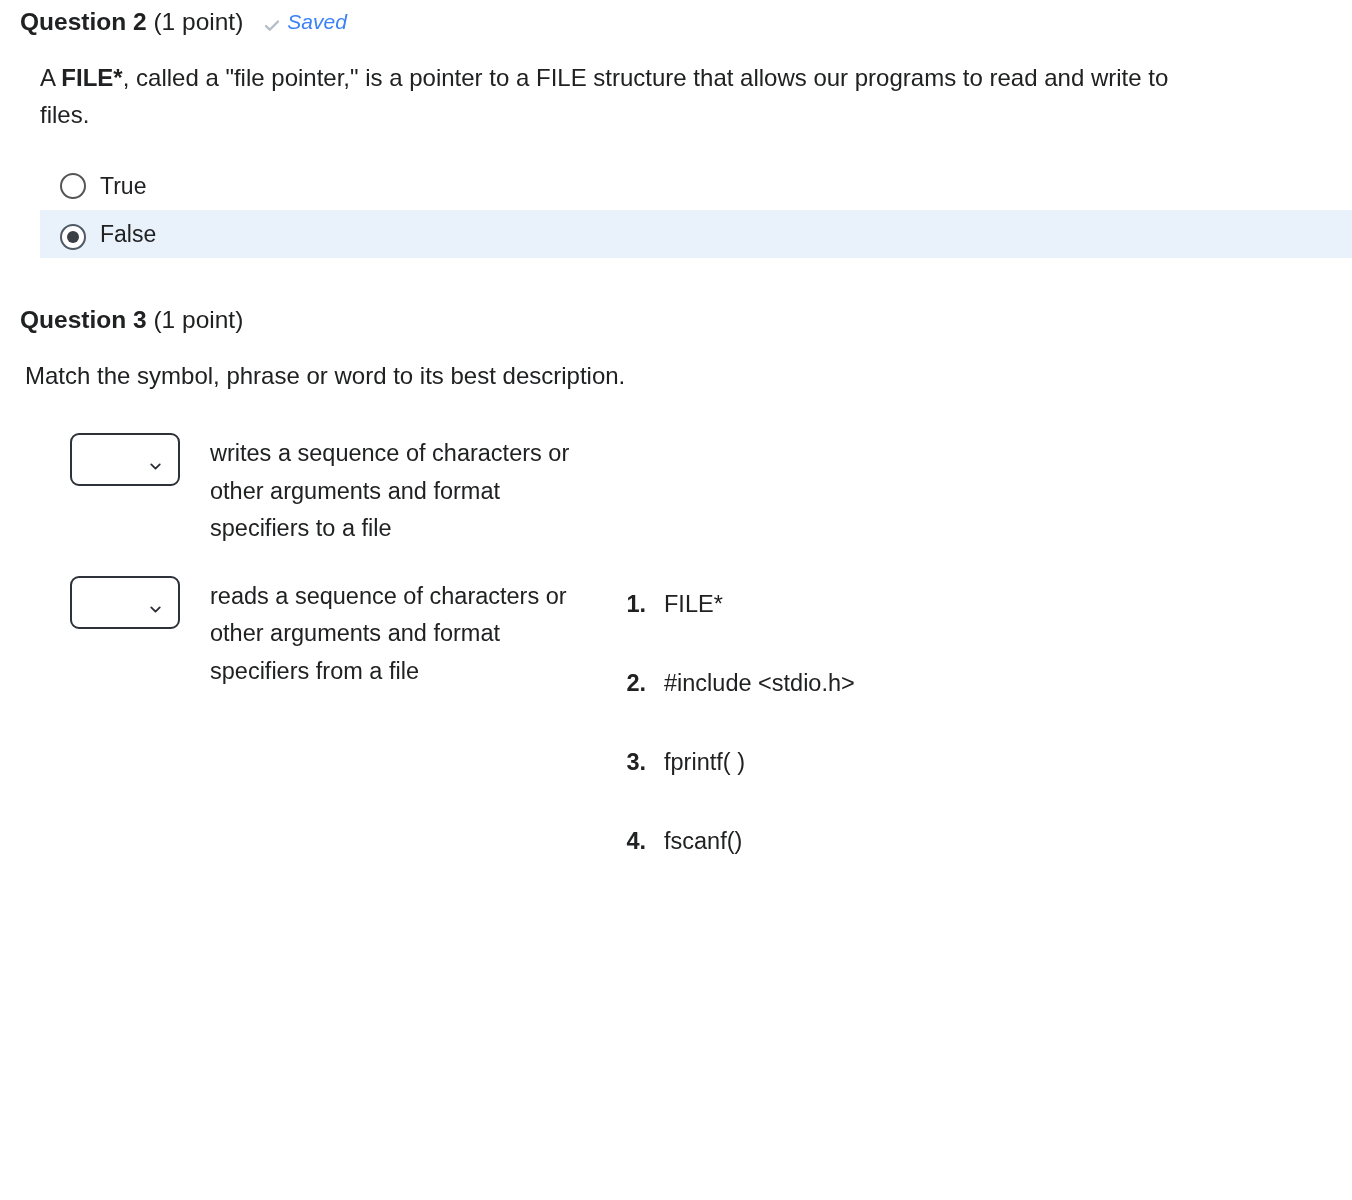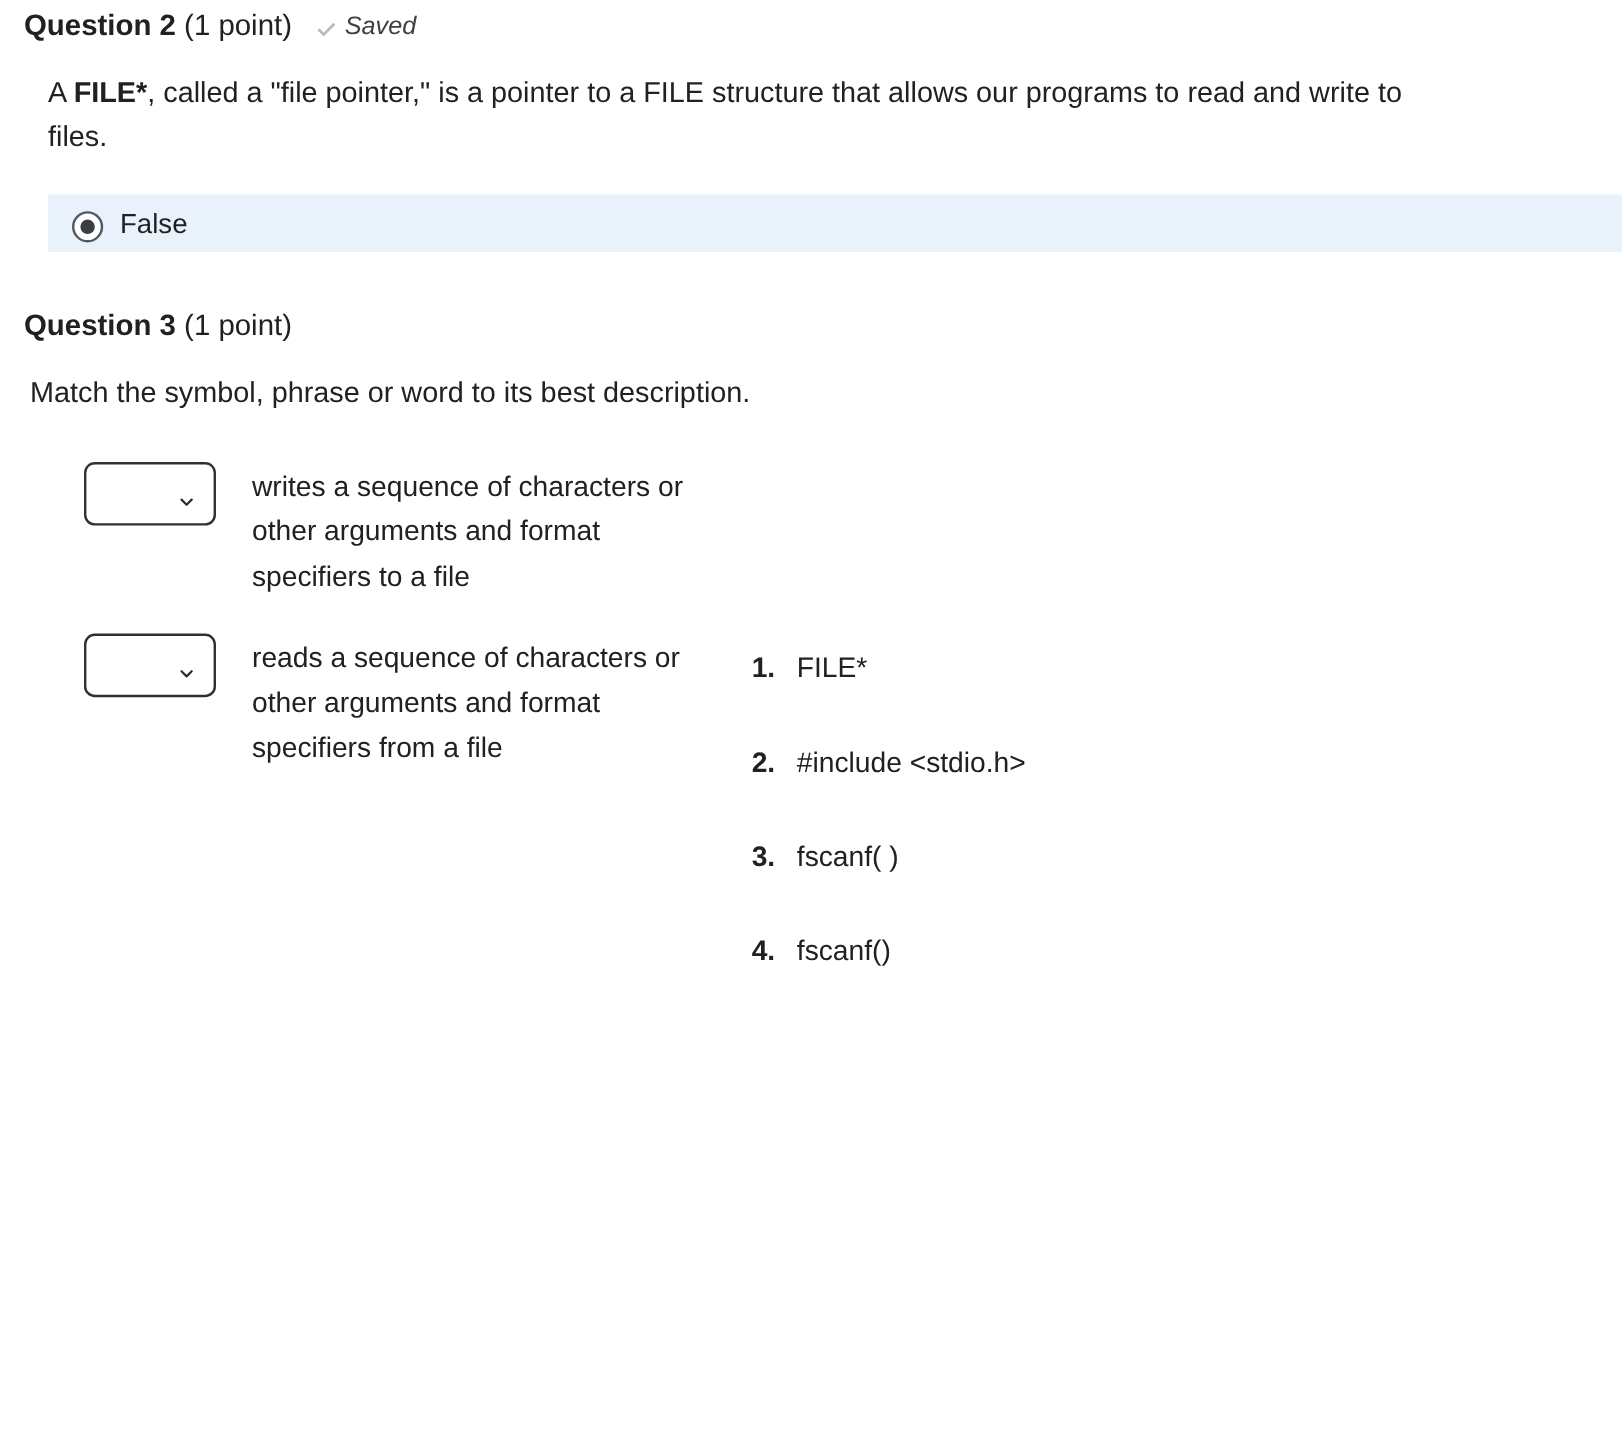--- a/index.html
+++ b/index.html
@@ -23,21 +23,21 @@
     gap: 20px;
     padding: 5px 0 10px 20px;
   }
   .q-title { font-size: 24.5px; }
   .q-title .qnum { font-weight: 700; }
   .q-title .pts { font-weight: 400; }
   .saved {
     display: flex;
     align-items: center;
     gap: 6px;
-    color: #404040;
+    color: #3b82f6;
     font-style: italic;
     font-size: 21px;
   }
   .check-icon {
     width: 18px; height: 18px; flex: none;
     color: #b5bdc6;
   }
   .q-body {
     padding: 10px 150px 10px 40px;
     font-size: 24px;
@@ -150,20 +150,24 @@
         </span>
         <span>Saved</span>
       </div>
     </div>
 
     <div class="q-body">
       <span>A </span><b>FILE*</b><span>, called a "file pointer," is a pointer to a FILE structure that allows our programs to read and write to files.</span>
     </div>
 
     <div class="options">
+      <div class="option-row">
+        <span class="radio"></span>
+        <span>True</span>
+      </div>
       <div class="option-row selected">
         <span class="radio">
             <span class="dot"></span>
           </span>
         <span>False</span>
       </div>
     </div>
   </div>
 
   <div class="question-block">
@@ -207,21 +211,21 @@
 
       <div class="right-col">
         <ol class="answers-list">
           <li>
               <span>FILE*</span>
             </li>
           <li>
               <span>#include &lt;stdio.h&gt;</span>
             </li>
           <li>
-              <span>fscanf( )</span>
+              <span>fprintf( )</span>
             </li>
           <li>
               <span>fscanf()</span>
             </li>
         </ol>
       </div>
     </div>
   </div>
 
 </div>

